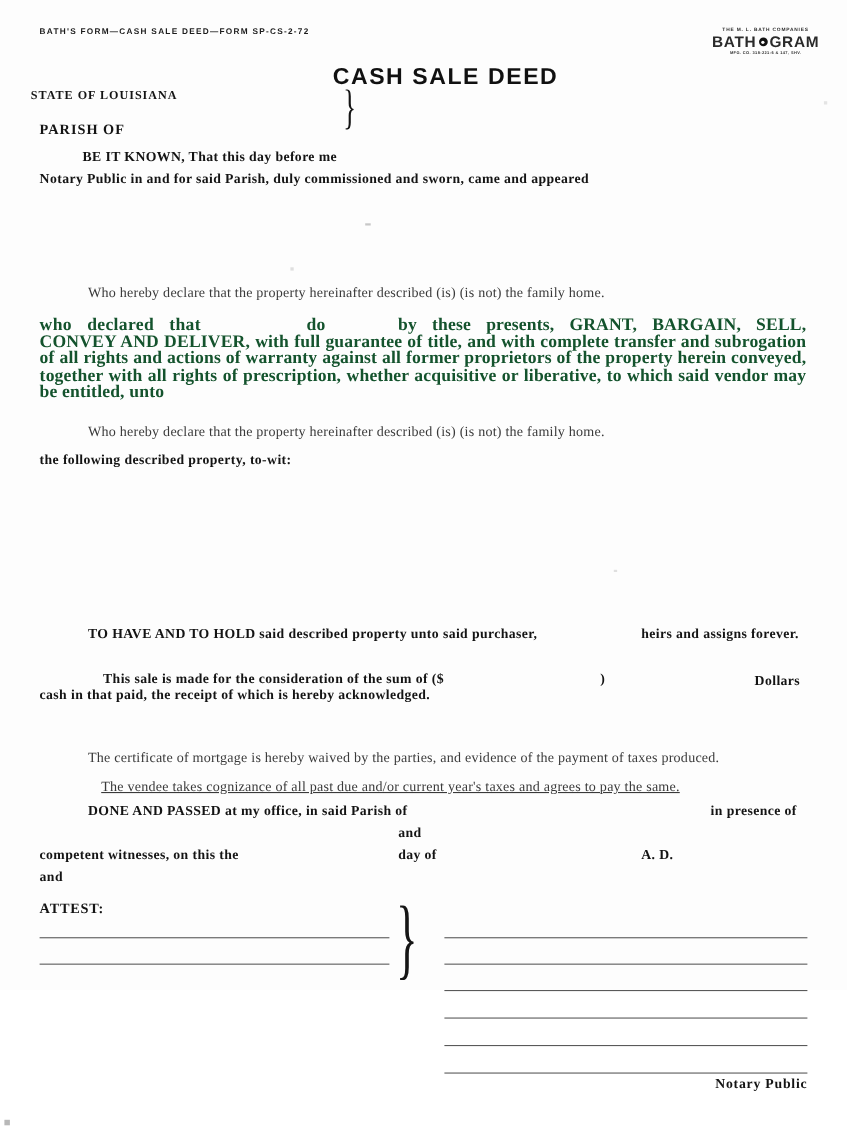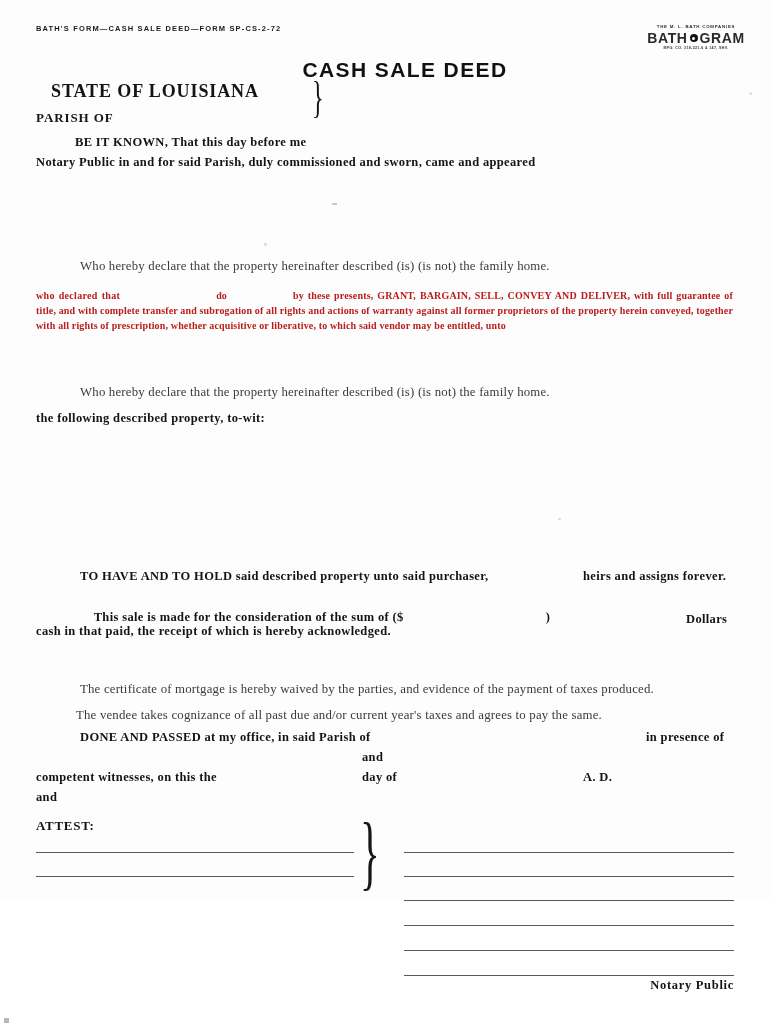--- a/index.html
+++ b/index.html
@@ -110,21 +110,21 @@
     color: #141414;
   }
   .reg-serif {
     font-family: "Liberation Serif", serif;
     font-weight: normal;
     font-size: 12.8px;
     letter-spacing: 0.2px;
     color: #3a3a3a;
   }
 
-  .state-line { left: 51px; top: 81px; font-size: 18px; letter-spacing: 0.9px; }
+  .state-line { left: 28px; top: 81px; font-size: 11px; letter-spacing: 0.9px; }
   .parish-line { left: 36px; top: 110px; font-size: 13px; letter-spacing: 0.9px; }
 
   .brace-small {
     position: absolute;
     left: 312px; top: 76px;
     font-family: "Liberation Serif", serif;
     font-size: 44px;
     line-height: 44px;
     color: #141414;
     transform: scaleX(0.55);
@@ -136,41 +136,41 @@
 
   .declare1 { left: 80px; top: 259px; }
   .declare2 { left: 80px; top: 385px; }
 
   .para-block {
     position: absolute;
     left: 36px; top: 288px;
     width: 697px;
     font-family: "Liberation Serif", serif;
     font-weight: bold;
-    font-size: 10px;
+    font-size: 16px;
     line-height: 15.2px;
     letter-spacing: 0.15px;
-    color: #b91c1c;
+    color: #14532d;
     text-align: justify;
     white-space: normal;
   }
   .para-block .lead { letter-spacing: 0.3px; }
   .gap-a { display: inline-block; width: 96px; }
   .gap-b { display: inline-block; width: 66px; }
 
   .to-wit { left: 36px; top: 411px; }
 
   .tohave { left: 80px; top: 569px; }
   .heirs  { left: 583px; top: 569px; }
   .thissale { left: 80px; top: 595px; }
   .dollars { left: 686px; top: 612px; }
   .cashinhand { left: 36px; top: 624px; }
 
   .certmort { left: 80px; top: 682px; }
-  .vendee   { left: 76px; top: 708px; }
+  .vendee   { left: 92px; top: 708px; text-decoration: underline; }
 
   .donepassed { left: 80px; top: 730px; }
   .inpresence { left: 646px; top: 730px; }
   .and-1      { left: 362px; top: 750px; }
   .competent  { left: 36px; top: 770px; }
   .dayof      { left: 362px; top: 770px; }
   .ad         { left: 583px; top: 770px; }
   .and-2      { left: 36px; top: 790px; }
 
   .attest { left: 36px; top: 818px; font-size: 13px; letter-spacing: 0.7px; }

